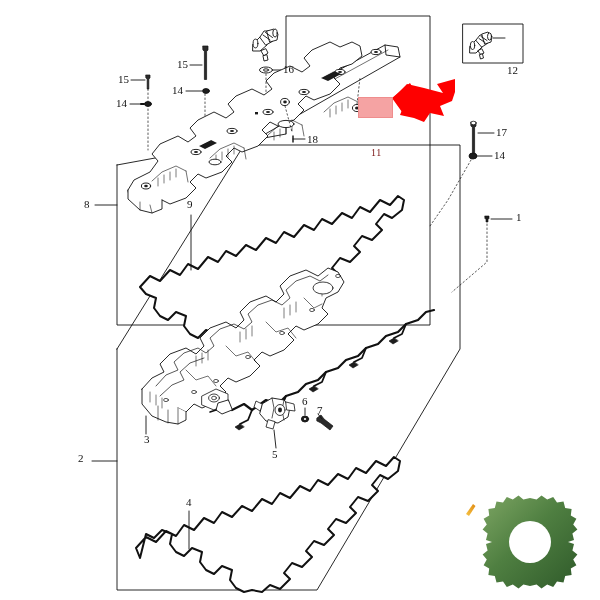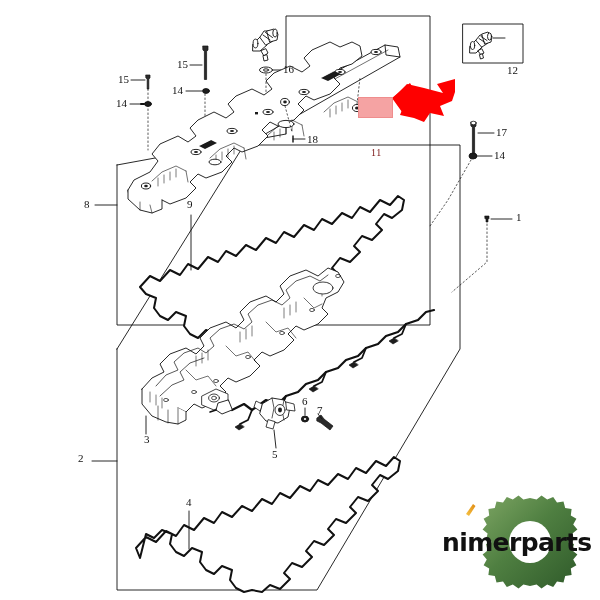--- a/index.html
+++ b/index.html
@@ -433,17 +433,14 @@
   <div class="callout" style="left:116px; top:98px;">14</div>
   <div class="callout" style="left:172px; top:85px;">14</div>
   <div class="callout" style="left:494px; top:150px;">14</div>
   <div class="callout" style="left:118px; top:74px;">15</div>
   <div class="callout" style="left:177px; top:59px;">15</div>
   <div class="callout" style="left:496px; top:127px;">17</div>
 
   <div class="highlight-box" style="left:358px; top:97px; width:35px; height:21px;"></div>
   <div class="highlight-label" style="left:371px; top:103px;">11</div>
 
-  <div id="logo">
-    <div id="logo-text">nimerparts</div>
-  </div>
 
 </div>
 
 </body></html>

